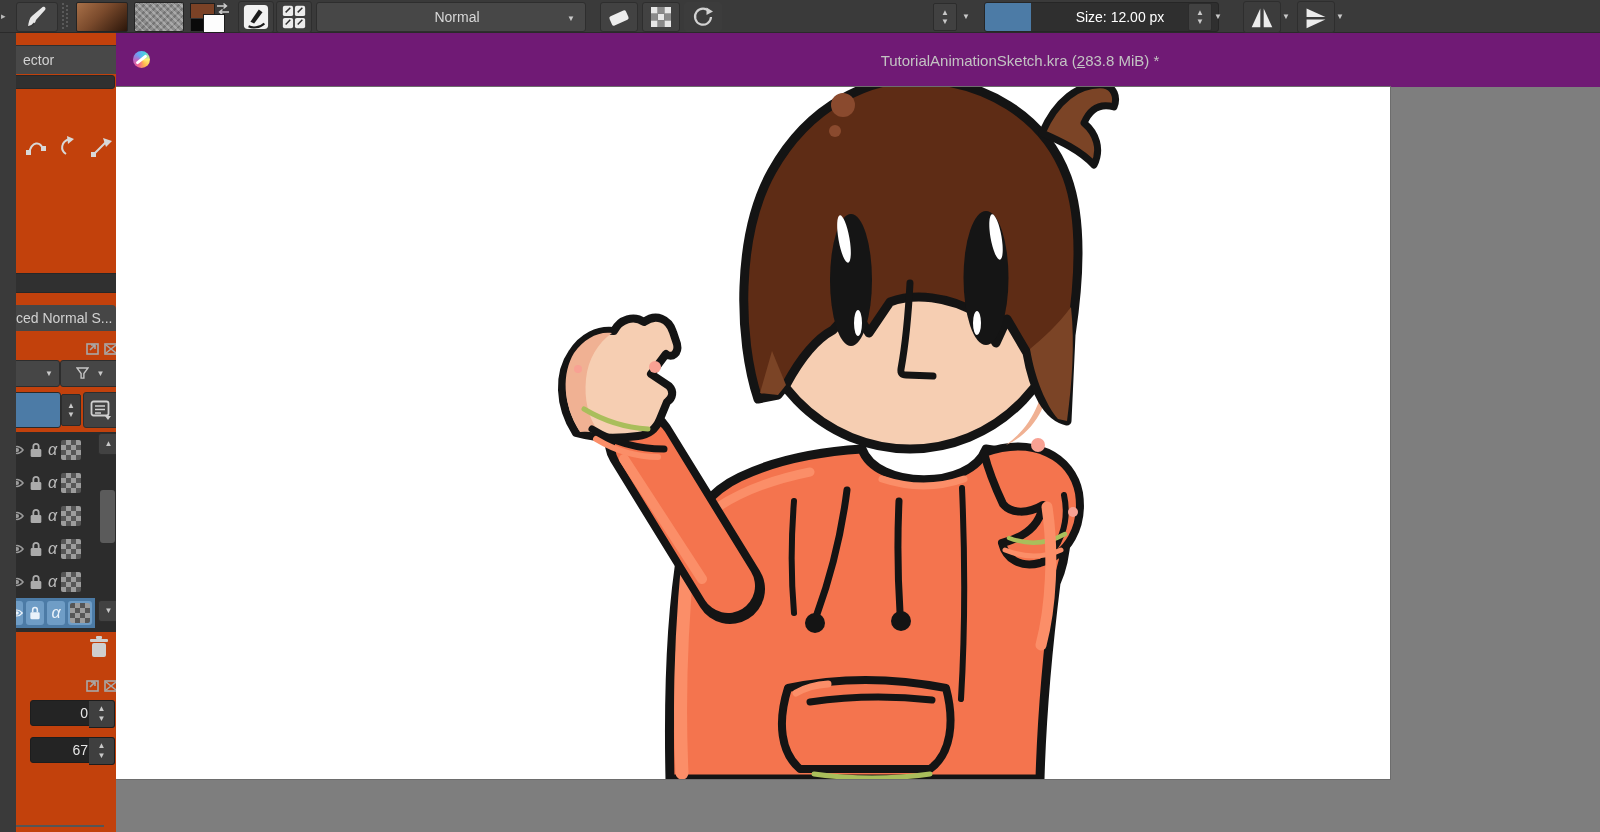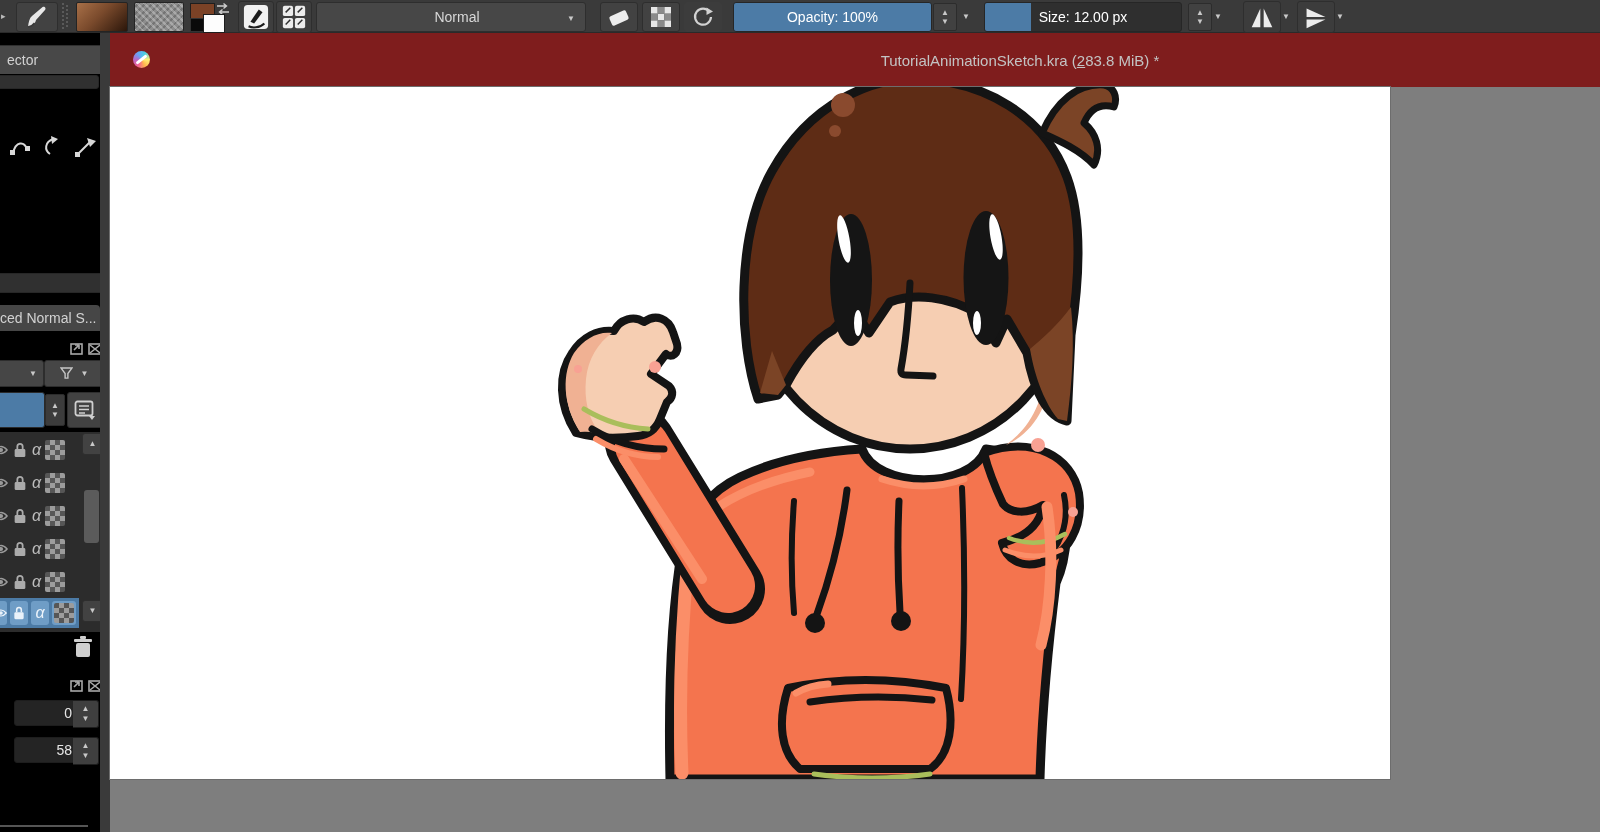--- a/index.html
+++ b/index.html
@@ -9,26 +9,26 @@
   
   .toolbar{left:0;top:0;width:1600px;height:32px;background:#3a3a3a;border-bottom:1px solid #2a2a2a;}
   .tbtn{background:#424242;border:1px solid #2e2e2e;border-radius:3px;display:flex;align-items:center;justify-content:center;}
   .swatch{border:1px solid #242424;border-radius:2px;}
   .ddtext{font-size:14px;color:#d8d8d8;}
   .arrow{font-size:8px;color:#c9c9c9;line-height:8px;}
   .spinbtn{background:#414141;border:1px solid #2c2c2c;border-radius:2px;display:flex;flex-direction:column;align-items:center;justify-content:center;gap:1px;}
   .slider{border:1px solid #262626;border-radius:3px;display:flex;align-items:center;justify-content:center;font-size:14px;color:#fff;overflow:hidden;}
   .sep{width:6px;height:26px;background-image:repeating-linear-gradient(to bottom,#5a5a5a 0 2px,transparent 2px 4px),repeating-linear-gradient(to bottom,#5a5a5a 0 2px,transparent 2px 4px);background-size:2px 100%,2px 100%;background-position:0 0,4px 2px;background-repeat:no-repeat;}
   
-  .tabbar{left:110px;top:33px;width:1490px;height:54px;background:#7f1d1d;text-align:right;}
+  .tabbar{left:110px;top:33px;width:1490px;height:54px;background:#701a75;text-align:right;}
   .doctitle{font-size:15px;color:#c3c3c3;white-space:nowrap;}
   .krita-logo{width:17px;height:17px;border-radius:50%;background:conic-gradient(from 210deg,#f26092,#b868c8,#64a5f6,#4dd0e1,#fff176,#ffb74d,#f26092);position:relative;}
   .krita-logo::after{content:"";position:absolute;left:2px;top:7px;width:13px;height:3px;background:#fff;border-radius:2px;transform:rotate(-38deg);}
   
-  .sidebar{left:0;top:33px;width:100px;height:799px;background:#000000;overflow:hidden;}
+  .sidebar{left:16px;top:33px;width:100px;height:799px;background:#c2410c;overflow:hidden;}
   .dock-tab{background:#484848;border:1px solid #2f2f2f;border-bottom:none;border-radius:4px 4px 0 0;font-size:14px;color:#d6d6d6;display:flex;align-items:center;padding-left:6px;}
   .sunken{background:#303030;border:1px solid #272727;border-radius:3px;}
   .mini-ddl{background:#464646;border:1px solid #2d2d2d;border-radius:3px;display:flex;align-items:center;justify-content:flex-end;gap:4px;}
   .layerlist{background:#2c2c2c;}
   .lrow{position:absolute;left:0;width:79px;height:33px;display:flex;align-items:center;gap:4px;padding-left:0;}
   .lrow .cell{display:flex;align-items:center;justify-content:center;}
   .alpha{font-size:16px;font-style:italic;color:#bdbdbd;}
   .checker{width:20px;height:20px;background-image:repeating-conic-gradient(#9c9c9c 0% 25%,#565656 0% 50%);background-size:10px 10px;border-radius:2px;}
   .sel{background:#4c7ba6;}
   .sel .cell{background:#6f9dc6;border-radius:3px;width:18px;height:24px;}
@@ -125,30 +125,27 @@
       </svg>
     </div>
 
     <div class="abs tbtn" style="left:684px;top:2px;width:36px;height:28px;background:#3c3c3c;border-color:#3c3c3c;">
       <svg width="22" height="22" viewBox="0 0 22 22">
         <path d="M17.5 6 A8 8 0 1 0 19 11" stroke="#d2d2d2" stroke-width="2.2" fill="none"></path>
         <polygon points="14.5,1.5 21,5.5 14.5,9" fill="#d2d2d2"></polygon>
       </svg>
     </div>
 
-    <div class="abs slider" style="left:733px;top:2px;width:197px;height:28px;background:var(--slider-blue);">
-      <span>Opacity: 100%</span>
-    </div>
     <div class="abs spinbtn" style="left:933px;top:3px;width:22px;height:26px;">
       <span class="arrow">▲</span>
       <span class="arrow">▼</span>
     </div>
     <div class="abs arrow" style="left:962px;top:13px;">▼</div>
 
-    <div class="abs slider" style="left:984px;top:2px;width:196px;height:28px;background:#2f2f2f;">
+    <div class="abs slider" style="left:984px;top:2px;width:196px;height:28px;background:#2f2f2f;padding-left:37px;">
       <div class="abs" style="left:0;top:0;width:46px;height:28px;background:var(--slider-blue);"></div>
       <span style="position:relative;">Size: 12.00 px</span>
     </div>
     <div class="abs spinbtn" style="left:1188px;top:3px;width:22px;height:26px;">
       <span class="arrow">▲</span>
       <span class="arrow">▼</span>
     </div>
     <div class="abs arrow" style="left:1214px;top:13px;">▼</div>
 
     <div class="abs tbtn" style="left:1243px;top:1px;width:36px;height:30px;background:#3c3c3c;">
@@ -412,21 +409,21 @@
     <span class="abs sidetext" style="left:-7px;top:671px;font-size:13px;">t:</span>
     <div class="abs spinfield" style="left:14px;top:667px;width:57px;height:24px;">
       <span>0</span>
     </div>
     <div class="abs spincol" style="left:73px;top:667px;width:25px;height:26px;">
       <span class="arrow">▲</span>
       <span class="arrow">▼</span>
     </div>
 
     <div class="abs spinfield" style="left:14px;top:704px;width:57px;height:24px;">
-      <span>58</span>
+      <span>67</span>
     </div>
     <div class="abs spincol" style="left:73px;top:704px;width:25px;height:26px;">
       <span class="arrow">▲</span>
       <span class="arrow">▼</span>
     </div>
 
     <div class="abs" style="left:0;top:792px;width:88px;height:2px;background:#555;"></div>
   </div>
 
 </div>

